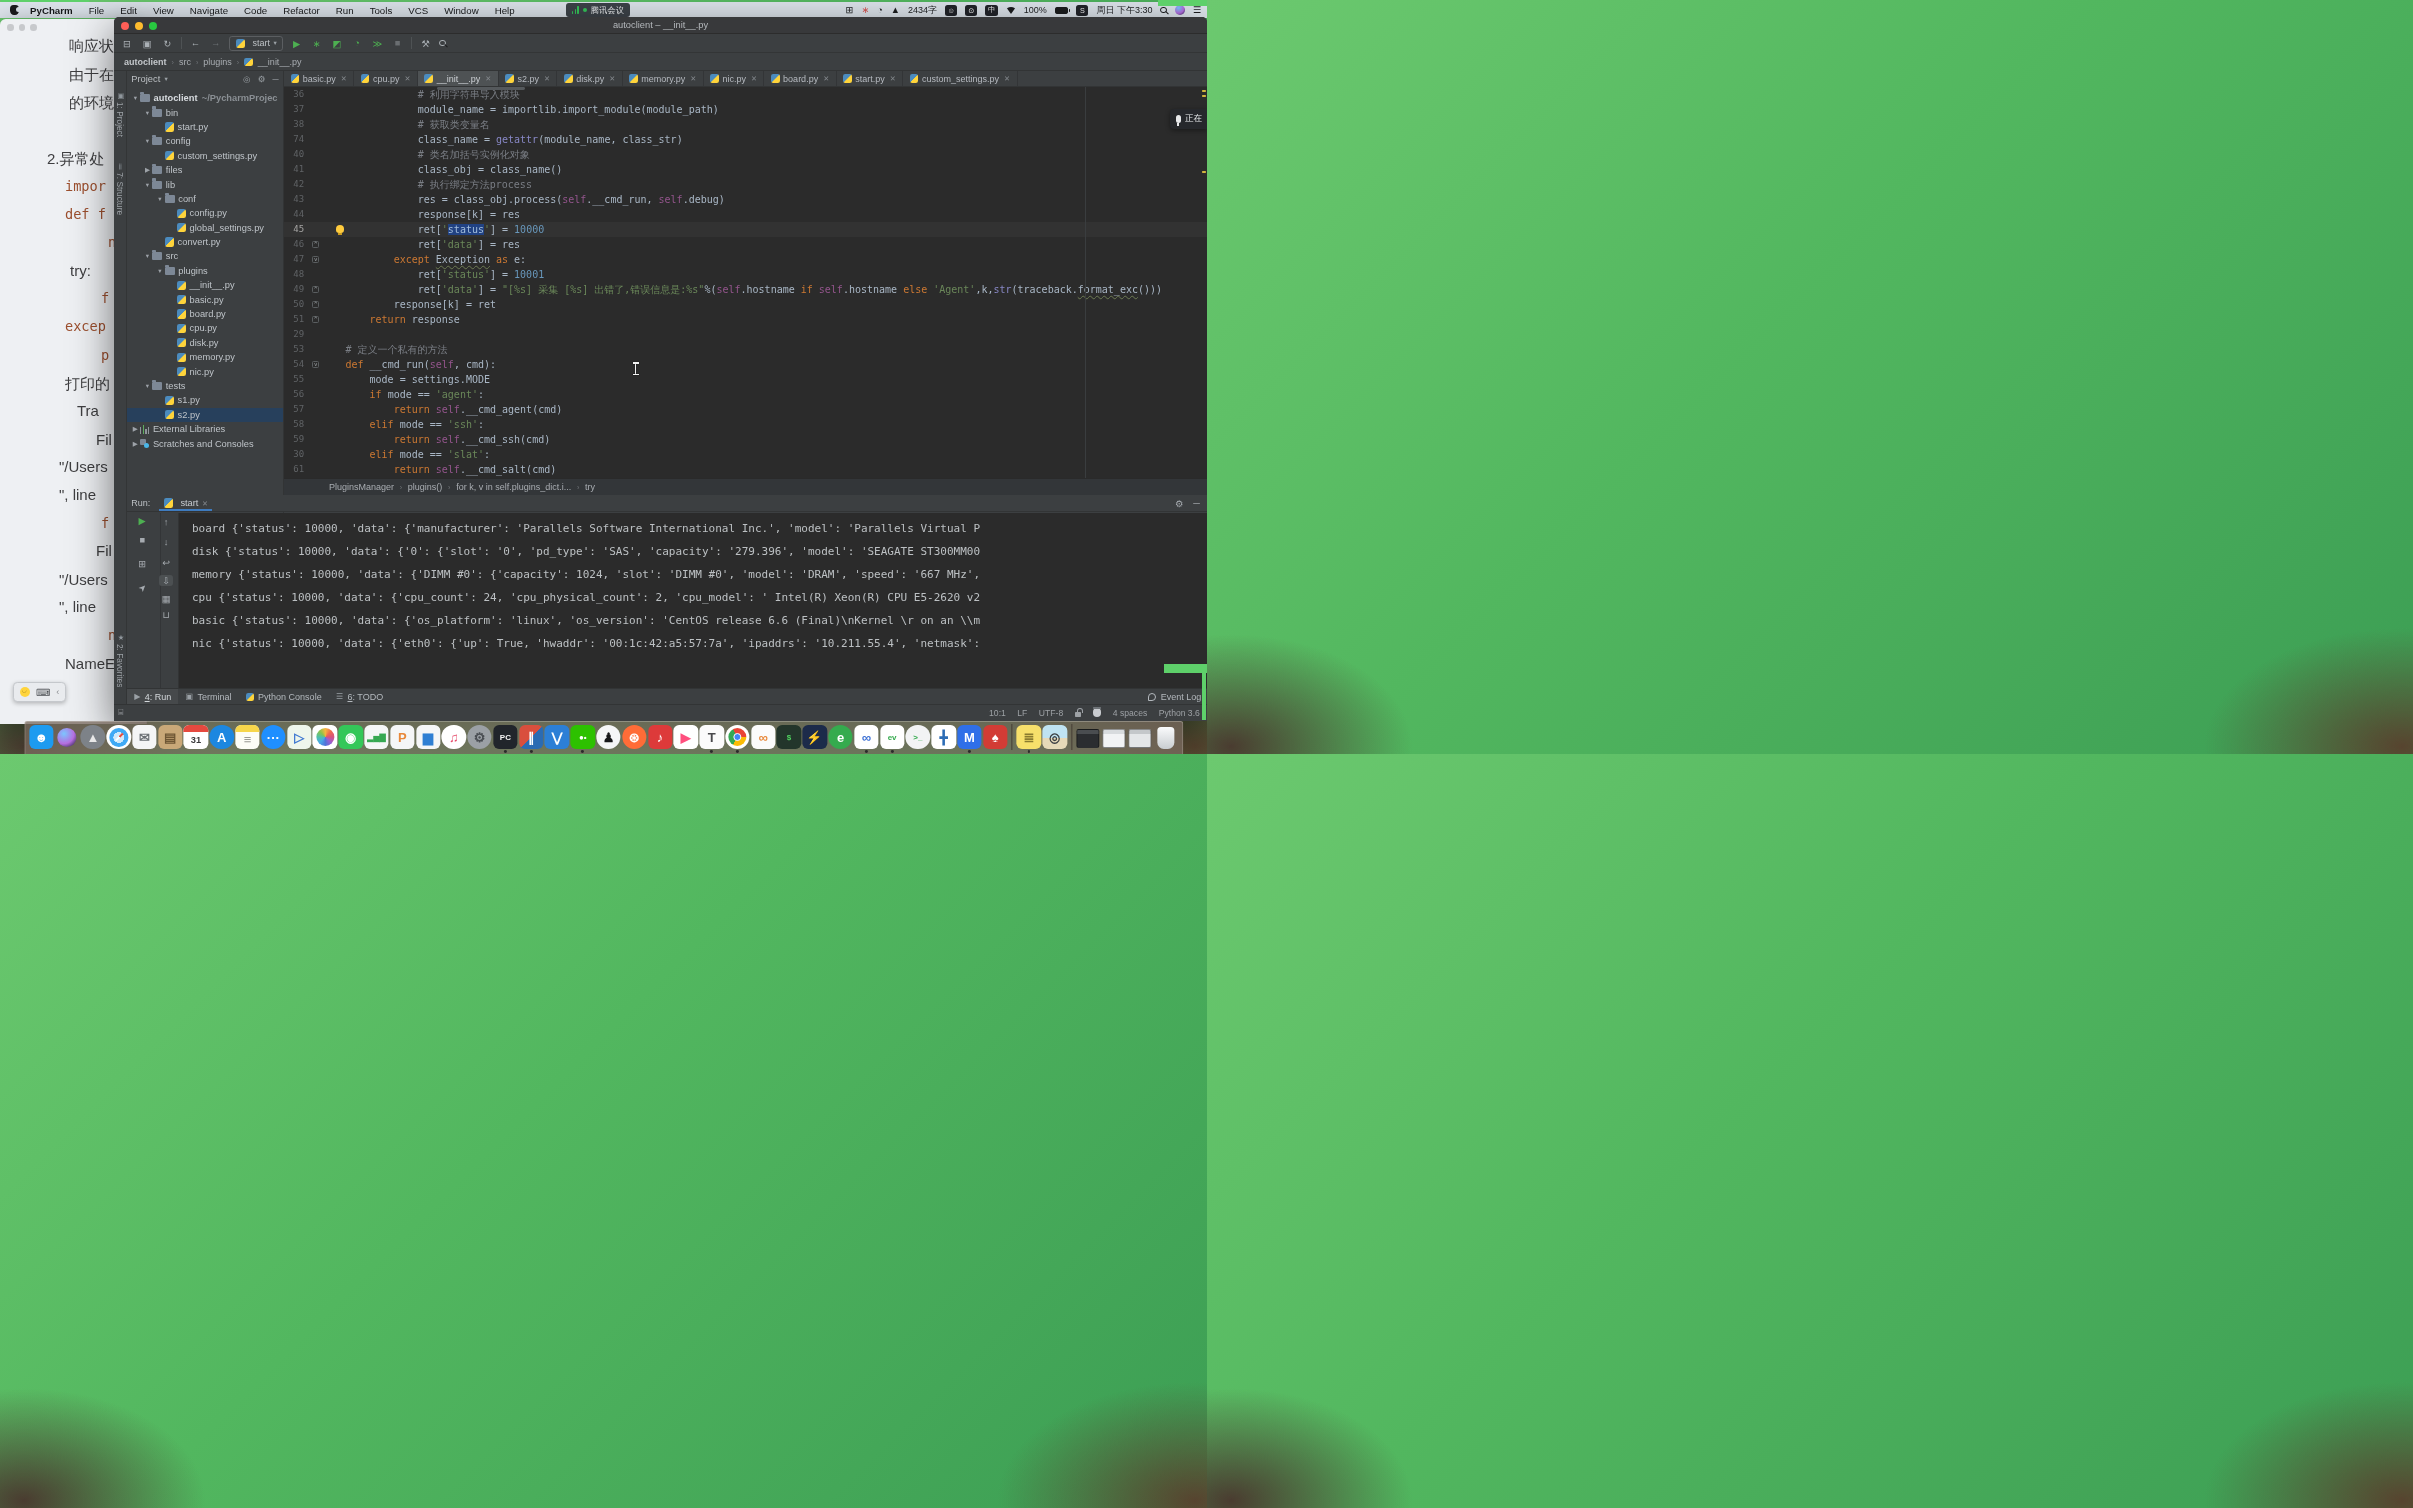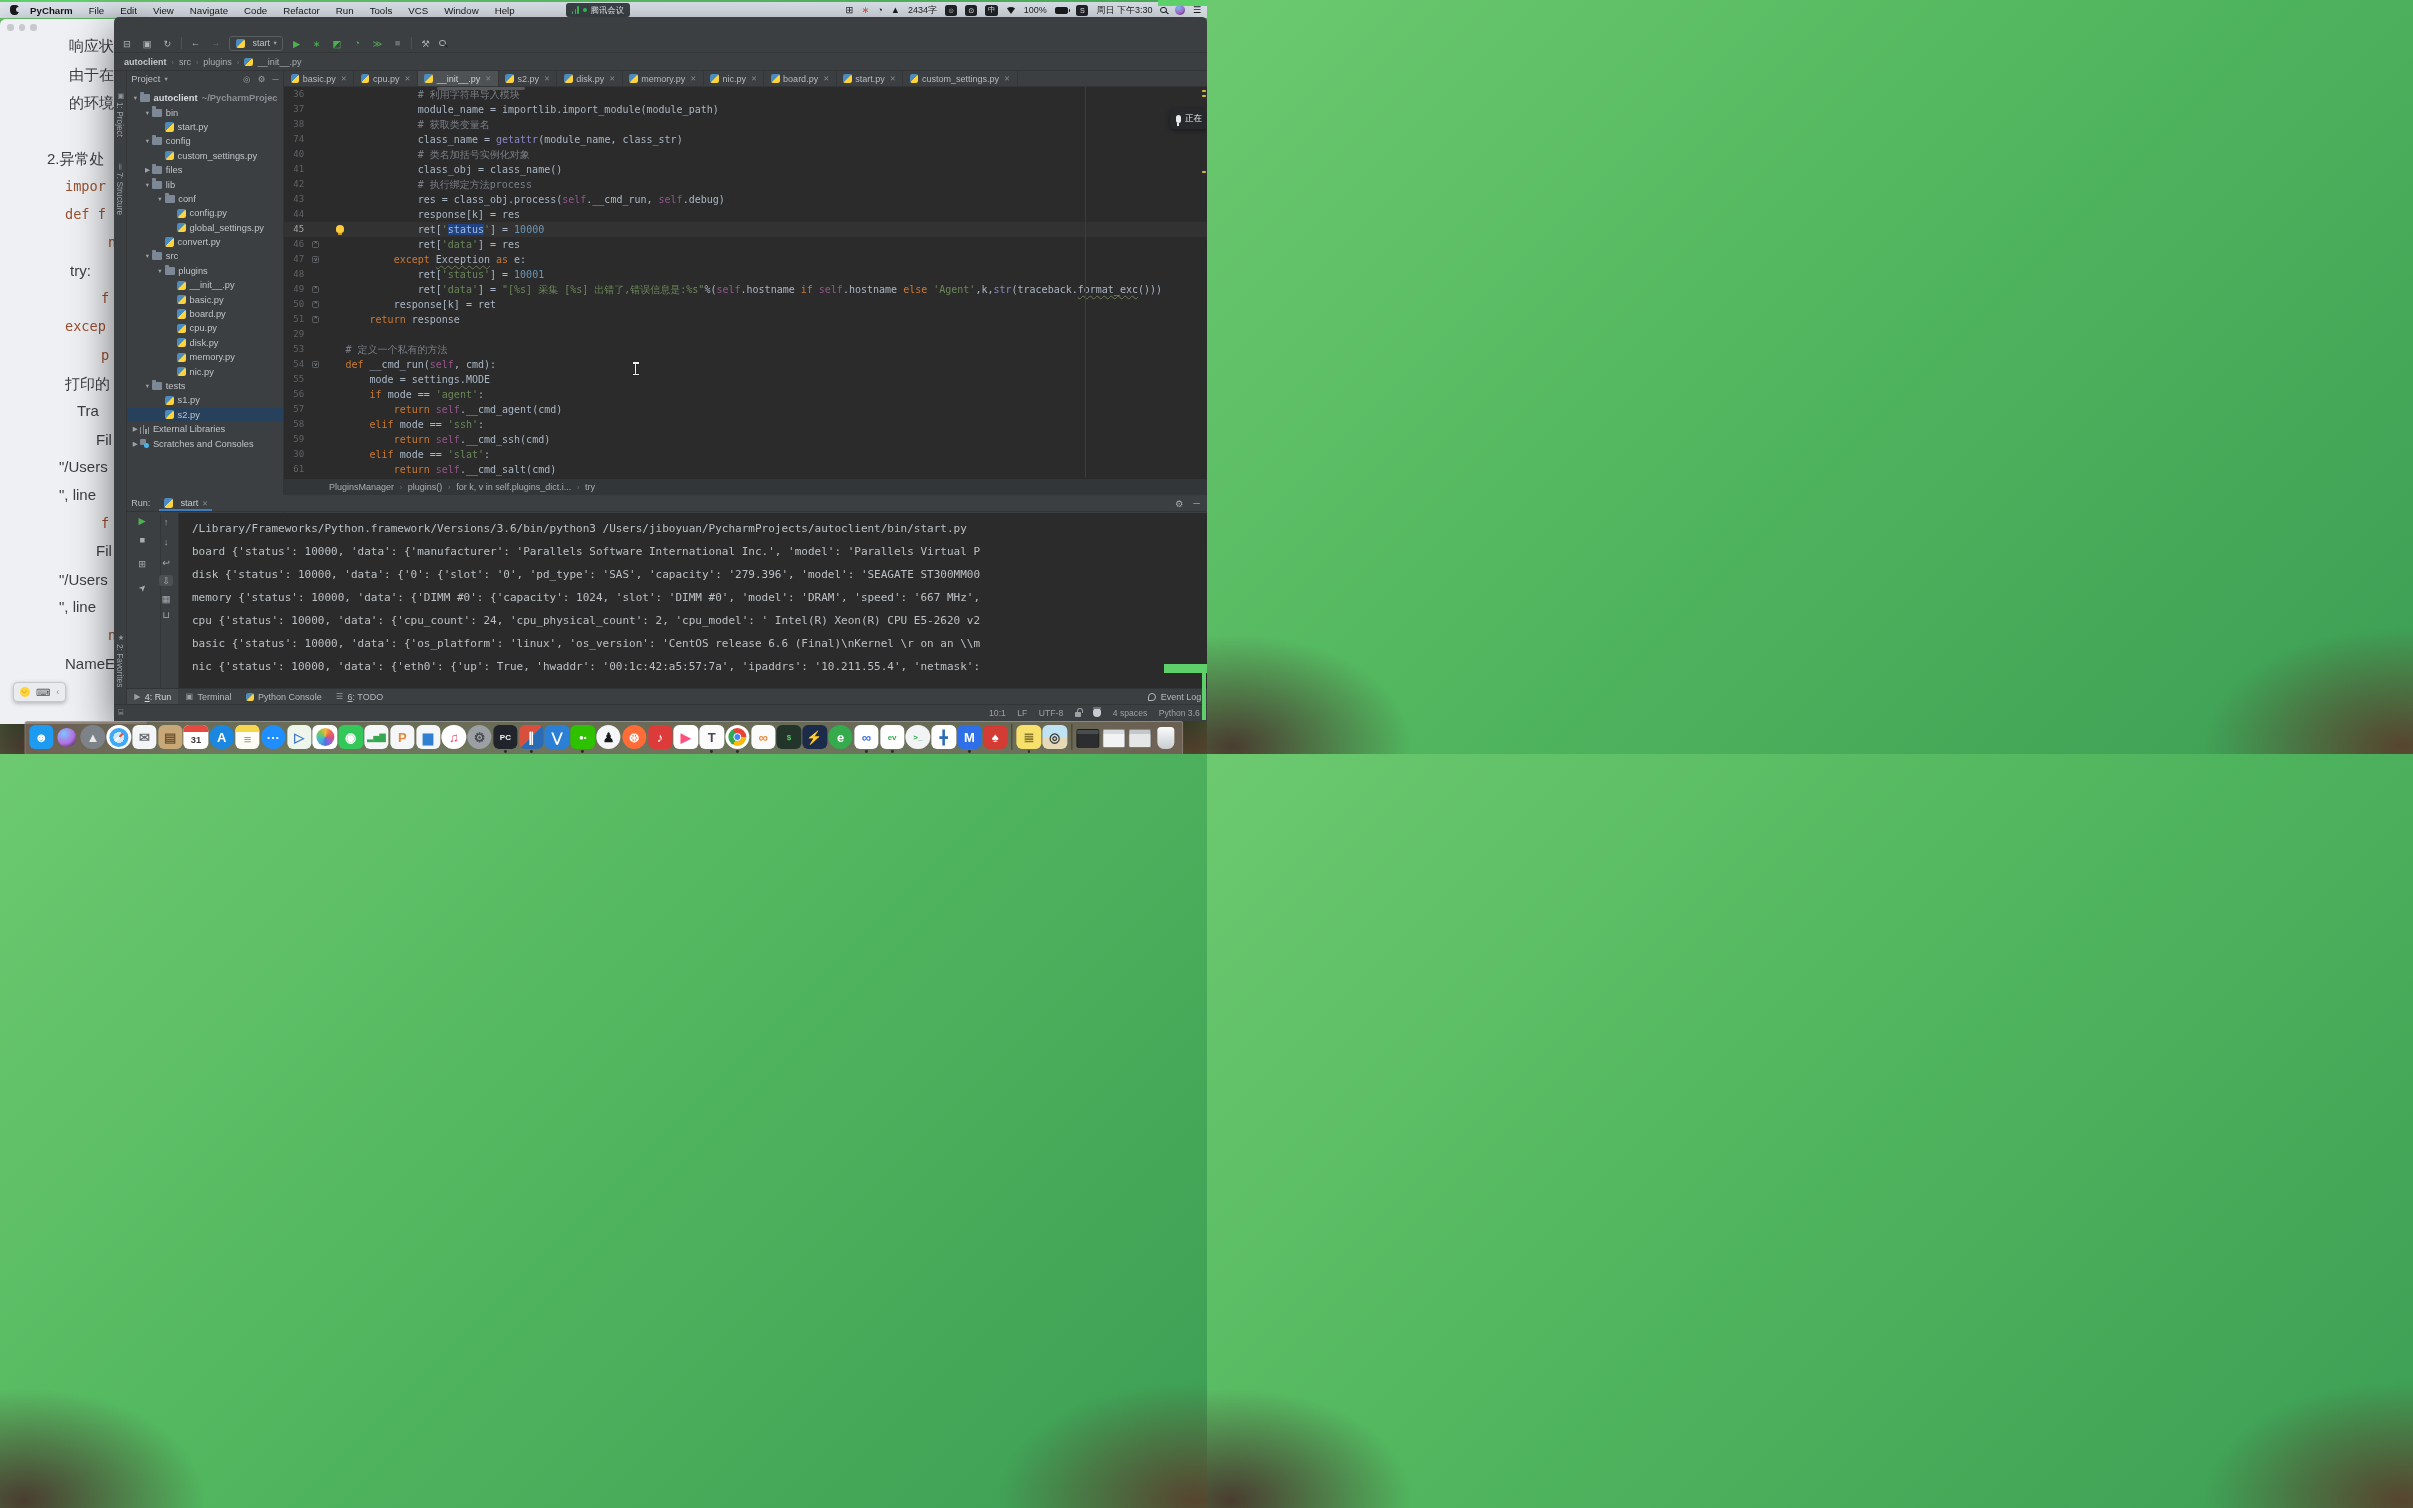--- a/index.html
+++ b/index.html
@@ -321,20 +321,28 @@
       </div>
   </div>
 
   <div id="input-helper">
     <span class="emoji"></span>
     <span class="kb">⌨</span>
     <span class="chev">‹</span>
   </div>
 
   <div id="pycharm">
+    <div class="titlebar">
+      <div class="lights">
+        <i class="lt-r"></i>
+        <i class="lt-y"></i>
+        <i class="lt-g"></i>
+      </div>
+      <div class="wtitle">autoclient – __init__.py</div>
+    </div>
 
     <div class="toolbar" id="toolbar">
         <span class="tic">⊟</span>
         <span class="tic">▣</span>
         <span class="tic">↻</span>
         <span class="sep"></span>
         <span class="tic">←</span>
         <span class="tic dim">→</span>
         <span class="runbox">
           <span class="pyico" style="width: 9.3px; height: 9.3px;"></span>
@@ -633,21 +641,20 @@
           <span class="ric" style="left: 8px; top: 45px;">⊞</span>
           <span class="ric" style="left: 8px; top: 69px; transform: rotate(-45deg);">➤</span>
           <span class="ric" style="left: 32px; top: 4.3px;">↑</span>
           <span class="ric" style="left: 32px; top: 24.4px;">↓</span>
           <span class="ric" style="left: 32px; top: 44px;">↩</span>
           <span class="ric hl" style="left: 32px; top: 62px;">⇩</span>
           <span class="ric" style="left: 32px; top: 80px;">▦</span>
           <span class="ric" style="left: 32px; top: 96px;">⊔</span>
         </div>
       <div id="output">
-          <div class="oline">/Library/Frameworks/Python.framework/Versions/3.6/bin/python3 /Users/jiboyuan/PycharmProjects/autoclient/bin/start.py</div>
           <div class="oline">board {'status': 10000, 'data': {'manufacturer': 'Parallels Software International Inc.', 'model': 'Parallels Virtual P</div>
           <div class="oline">disk {'status': 10000, 'data': {'0': {'slot': '0', 'pd_type': 'SAS', 'capacity': '279.396', 'model': 'SEAGATE ST300MM00</div>
           <div class="oline">memory {'status': 10000, 'data': {'DIMM #0': {'capacity': 1024, 'slot': 'DIMM #0', 'model': 'DRAM', 'speed': '667 MHz',</div>
           <div class="oline">cpu {'status': 10000, 'data': {'cpu_count': 24, 'cpu_physical_count': 2, 'cpu_model': ' Intel(R) Xeon(R) CPU E5-2620 v2</div>
           <div class="oline">basic {'status': 10000, 'data': {'os_platform': 'linux', 'os_version': 'CentOS release 6.6 (Final)\nKernel \r on an \\m</div>
           <div class="oline">nic {'status': 10000, 'data': {'eth0': {'up': True, 'hwaddr': '00:1c:42:a5:57:7a', 'ipaddrs': '10.211.55.4', 'netmask':</div>
         </div>
     </div>
 
     <div class="tw-bar" id="twbar">

